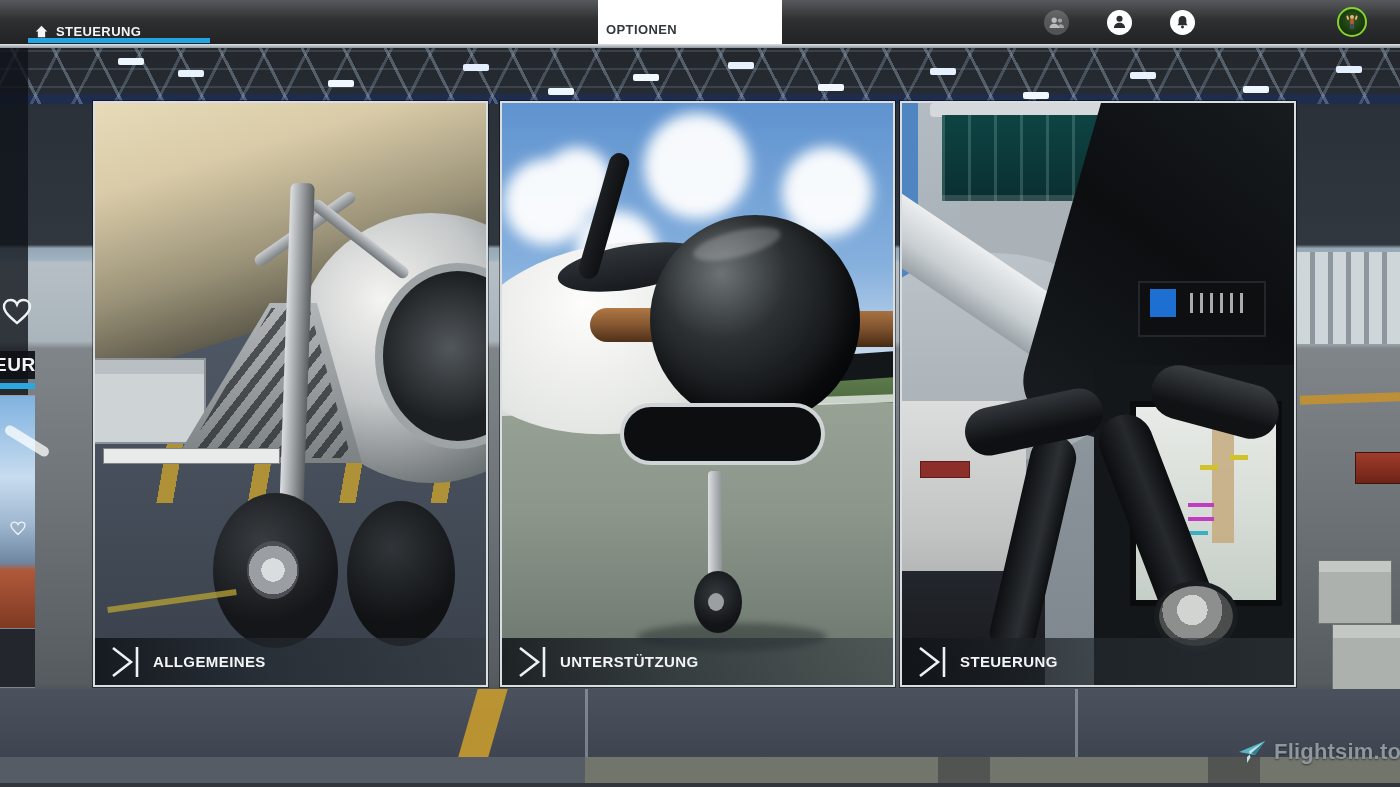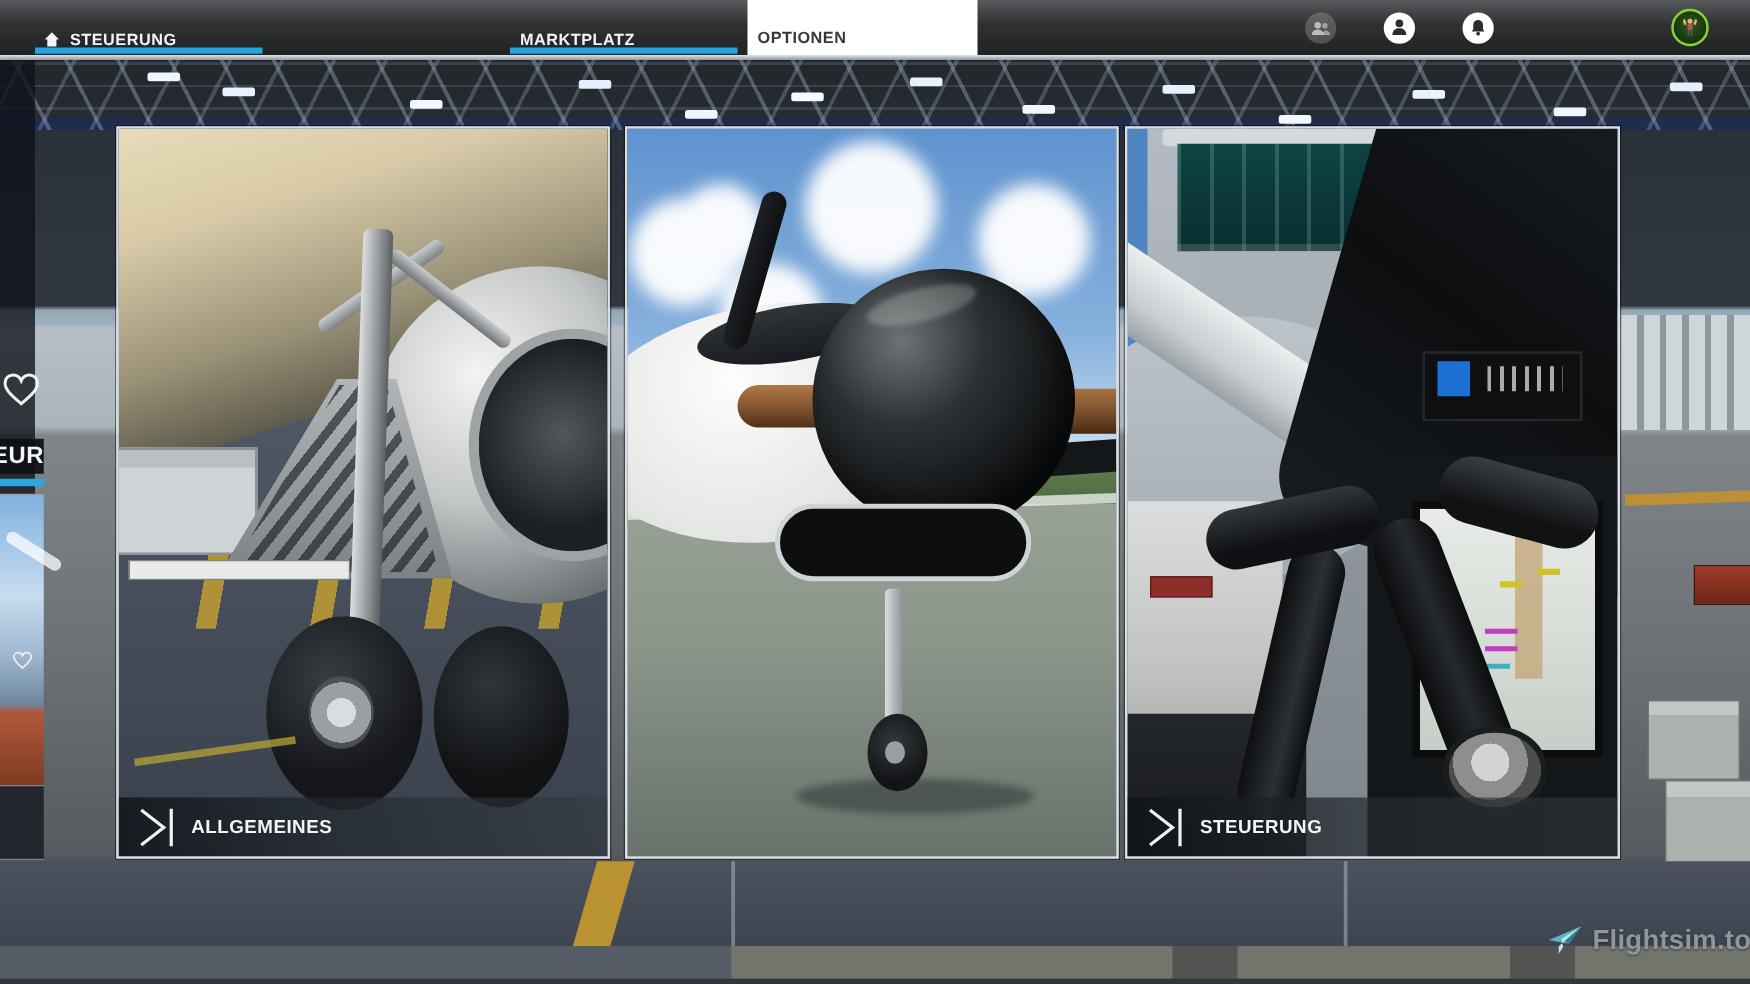--- a/index.html
+++ b/index.html
@@ -270,24 +270,20 @@
   </div>
 
   <div class="abs topbar">
     <div class="tab" style="left:28px;width:182px;">
       <svg class="home-icon" viewBox="0 0 16 16">
         <path d="M8 1 L15 8 H12.5 V15 H3.5 V8 H1 Z" fill="#f2f4f6"></path>
       </svg>
       <span class="tab-label">STEUERUNG</span>
       <span class="tab-underline"></span>
     </div>
-    <div class="tab" style="left:408px;width:182px;">
-      <span class="tab-label">MARKTPLATZ</span>
-      <span class="tab-underline"></span>
-    </div>
     <div class="tab active" style="left:598px;width:184px;">
       <span class="tab-label">OPTIONEN</span>
     </div>
 
     <div class="top-icons" style="left:1044px;gap:38px;">
       <div class="circle-btn dim">
         <svg width="17" height="13" viewBox="0 0 22 16">
           <circle cx="8" cy="5" r="3.4" fill="rgba(255,255,255,.6)"></circle>
           <path d="M2 15 C2 11 5 9.5 8 9.5 C11 9.5 14 11 14 15 Z" fill="rgba(255,255,255,.6)"></path>
           <circle cx="15.5" cy="5.5" r="2.8" fill="rgba(255,255,255,.45)"></circle>
@@ -361,20 +357,27 @@
       <div class="abs c2-blade"></div>
       <div class="abs c2-exhaustL"></div>
       <div class="abs c2-exhaustR"></div>
       <div class="abs c2-spinner"></div>
       <div class="abs c2-spinner-hl"></div>
       <div class="abs c2-intake"></div>
       <div class="abs c2-shadow"></div>
       <div class="abs c2-gearstrut"></div>
       <div class="abs c2-gearwheel"></div>
       <div class="abs c2-gearhub"></div>
+    </div>
+    <div class="card-footer">
+      <svg class="footer-chevron" width="34" height="36" viewBox="0 0 34 36">
+        <polyline points="6,4 24,18 6,32" fill="none" stroke="#eef1f3" stroke-width="2.6"></polyline>
+        <line x1="30" y1="3" x2="30" y2="33" stroke="#eef1f3" stroke-width="2.6"></line>
+      </svg>
+      <span class="footer-label">UNTERSTÜTZUNG</span>
     </div>
   </div>
 
   <div class="card card3">
     <div class="media m3">
       <div class="abs c3-sky-l"></div>
       <div class="abs c3-sky-r"></div>
       <div class="abs c3-tower-roof"></div>
       <div class="abs c3-tower-glass"></div>
       <div class="abs c3-tower-mullions"></div>

